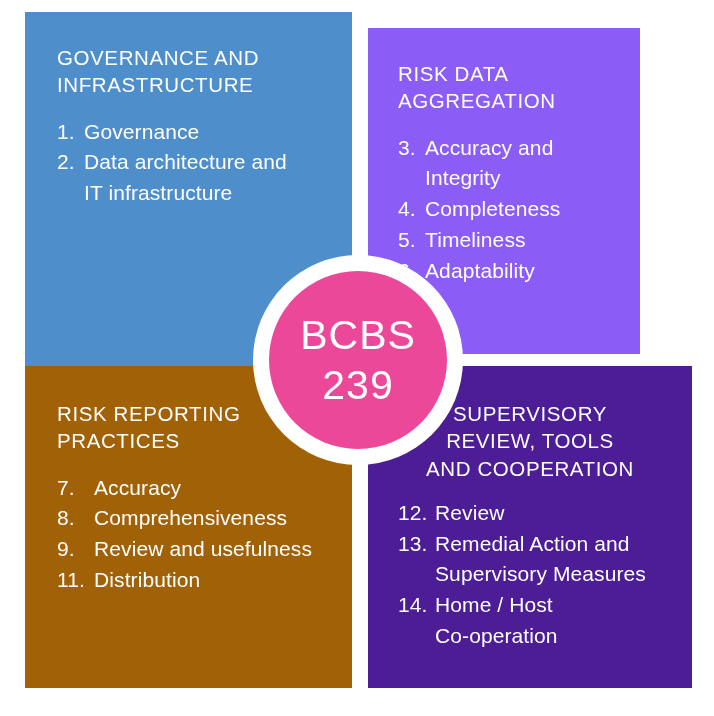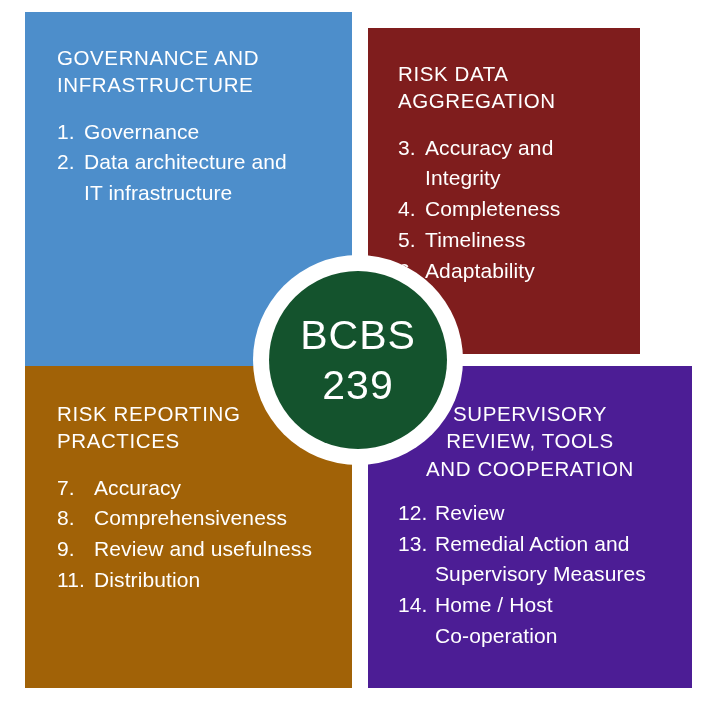--- a/index.html
+++ b/index.html
@@ -35,21 +35,21 @@
     width: 327px;
     height: 364px;
     background: #4d8ecb;
     padding: 32px 18px 0 32px;
   }
   .q-tr {
     left: 368px;
     top: 28px;
     width: 272px;
     height: 326px;
-    background: #7f1d1d;
+    background: #8b5cf6;
     padding: 32px 14px 0 30px;
   }
   .q-bl {
     left: 25px;
     top: 366px;
     width: 327px;
     height: 322px;
     background: #a16207;
     padding: 34px 14px 0 32px;
   }
@@ -122,21 +122,21 @@
     background: #ffffff;
     display: flex;
     align-items: center;
     justify-content: center;
     z-index: 5;
   }
   #center-disc {
     width: 178px;
     height: 178px;
     border-radius: 50%;
-    background: #14532d;
+    background: #ec4899;
     display: flex;
     flex-direction: column;
     align-items: center;
     justify-content: center;
     color: #ffffff;
   }
   .hub-line {
     font-size: 41px;
     line-height: 1.23;
     font-weight: 400;

